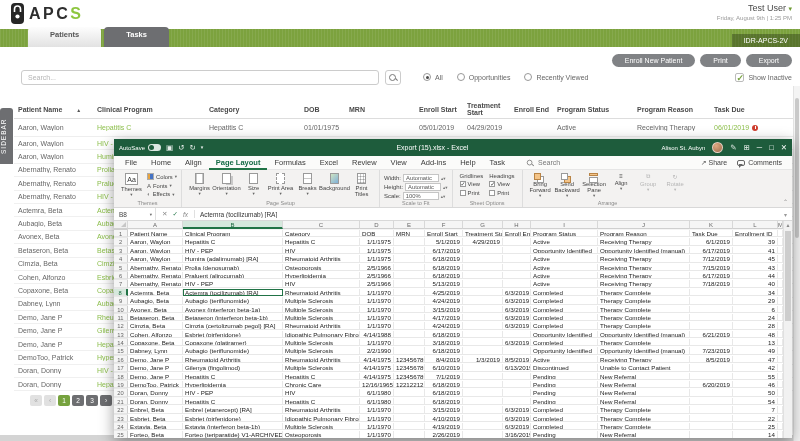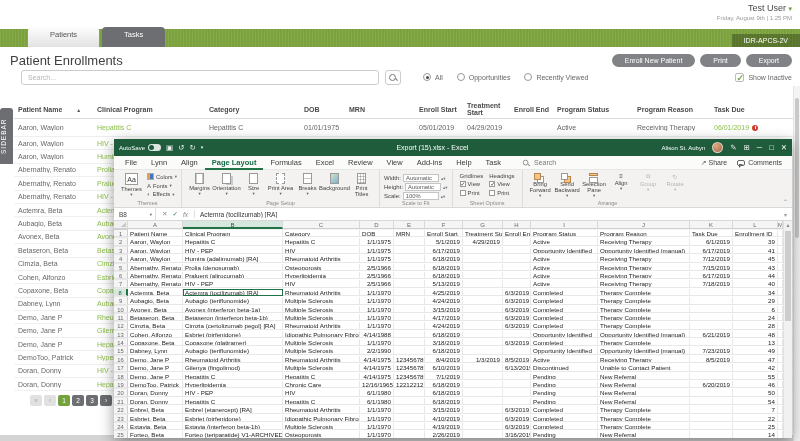--- a/index.html
+++ b/index.html
@@ -13,21 +13,21 @@
 .logo-text{font-size:16px;font-weight:bold;letter-spacing:2.5px;color:#2e2e2e;}
 .logo-text .s{color:#8dc63f;}
 .userbox{position:absolute;right:8px;top:3px;text-align:right;}
 .uname{font-size:9px;color:#4a4a4a;}
 .uname .chev{font-size:7px;color:#6f9b33;}
 .udate{font-size:6px;color:#9a9a9a;margin-top:2px;}
 
 
 .nav{position:absolute;top:29px;left:0;right:0;height:18px;z-index:1;background:#7ca23e;background-image:repeating-linear-gradient(90deg,rgba(255,255,255,.08) 0 1px,transparent 1px 3px);}
 .tabs{position:absolute;left:28px;bottom:0;display:flex;gap:3px;}
-.tab{height:20px;line-height:15px;padding:0 22px;font-size:7.5px;color:#fff;background:#6d6e71;border-radius:4px 4px 0 0;white-space:nowrap;}
+.tab{height:20px;line-height:15px;padding:0 22px;font-size:7.5px;color:#fff;background:#6d6e71;border-radius:4px 4px 0 0;white-space:nowrap;font-weight:bold;}
 .tab.active{background:linear-gradient(#fdfdfd,#e2e2e2);color:#555;}
 .envbadge{position:absolute;right:0;bottom:0;height:13px;line-height:13px;padding:0 12px;background:rgba(0,0,0,.28);color:#fff;font-size:7px;}
 
 
 .ptitle{position:absolute;left:10px;top:53px;font-size:13px;color:#414042;z-index:1;}
 .actions{position:absolute;right:8px;top:54px;display:flex;gap:5px;z-index:1;}
 .pill{background:#808285;color:#fff;font-size:7px;line-height:13px;padding:0 13px;border-radius:8px;}
 
 
 .search-row{position:absolute;left:11px;right:0;top:70px;height:18px;z-index:1;}
@@ -149,35 +149,42 @@
 .vscroll{width:9px;background:#f1f1f1;border-left:1px solid #e0e0e0;position:relative;}
 .vscroll .arr{display:block;text-align:center;font-size:5px;color:#888;line-height:8px;}
 .vscroll .thumb{position:absolute;left:1px;right:1px;top:10px;height:90px;background:#cdcdcd;}
 </style>
 </head>
 <body>
 
 <div class="screen">
 
   <div class="hd">
+    <div class="logo">
+      <svg width="15" height="21" viewBox="0 0 15 21">
+        <rect x="1" y="0" width="13" height="21" rx="4" fill="#262626"></rect>
+        <path d="M4.5 9 v-3 a3 3 0 0 1 6 0 v3" fill="none" stroke="#fff" stroke-width="1.6"></path>
+        <circle cx="7.5" cy="13.5" r="2.1" fill="#fff"></circle>
+      </svg>
+      <span class="logo-text"><span>APC</span><span class="s">S</span></span>
+    </div>
     <div class="userbox">
       <div class="uname"><span>Test User</span> <span class="chev">▾</span></div>
       <div class="udate">Friday, August 9th | 1:25 PM</div>
     </div>
   </div>
 
   <div class="nav">
     <div class="tabs">
         <div class="tab active">Patients</div>
         <div class="tab">Tasks</div>
       </div>
     <div class="envbadge">IDR-APCS-2V</div>
   </div>
 
-  <div class="ptitle">Patient Enrollments</div>
   <div class="actions">
       <div class="pill">Enroll New Patient</div>
       <div class="pill">Print</div>
       <div class="pill">Export</div>
     </div>
 
   <div class="search-row">
     <input class="sinput" type="text" placeholder="Search..." style="">
     <div class="magbtn">
         <span class="mag"></span>
@@ -363,21 +370,21 @@
         <span class="tico">⊞</span>
         <span class="winbtn">─</span>
         <span class="winbtn">□</span>
         <span class="winbtn">✕</span>
       </span>
     </div>
 
     <div class="xl-menu">
       <span style="display:flex;">
           <div class="mtab">File</div>
-          <div class="mtab">Lynn</div>
+          <div class="mtab">Home</div>
           <div class="mtab">Align</div>
           <div class="mtab on">Page Layout</div>
           <div class="mtab">Formulas</div>
           <div class="mtab">Excel</div>
           <div class="mtab">Review</div>
           <div class="mtab">View</div>
           <div class="mtab">Add-ins</div>
           <div class="mtab">Help</div>
           <div class="mtab">Task</div>
         </span>

